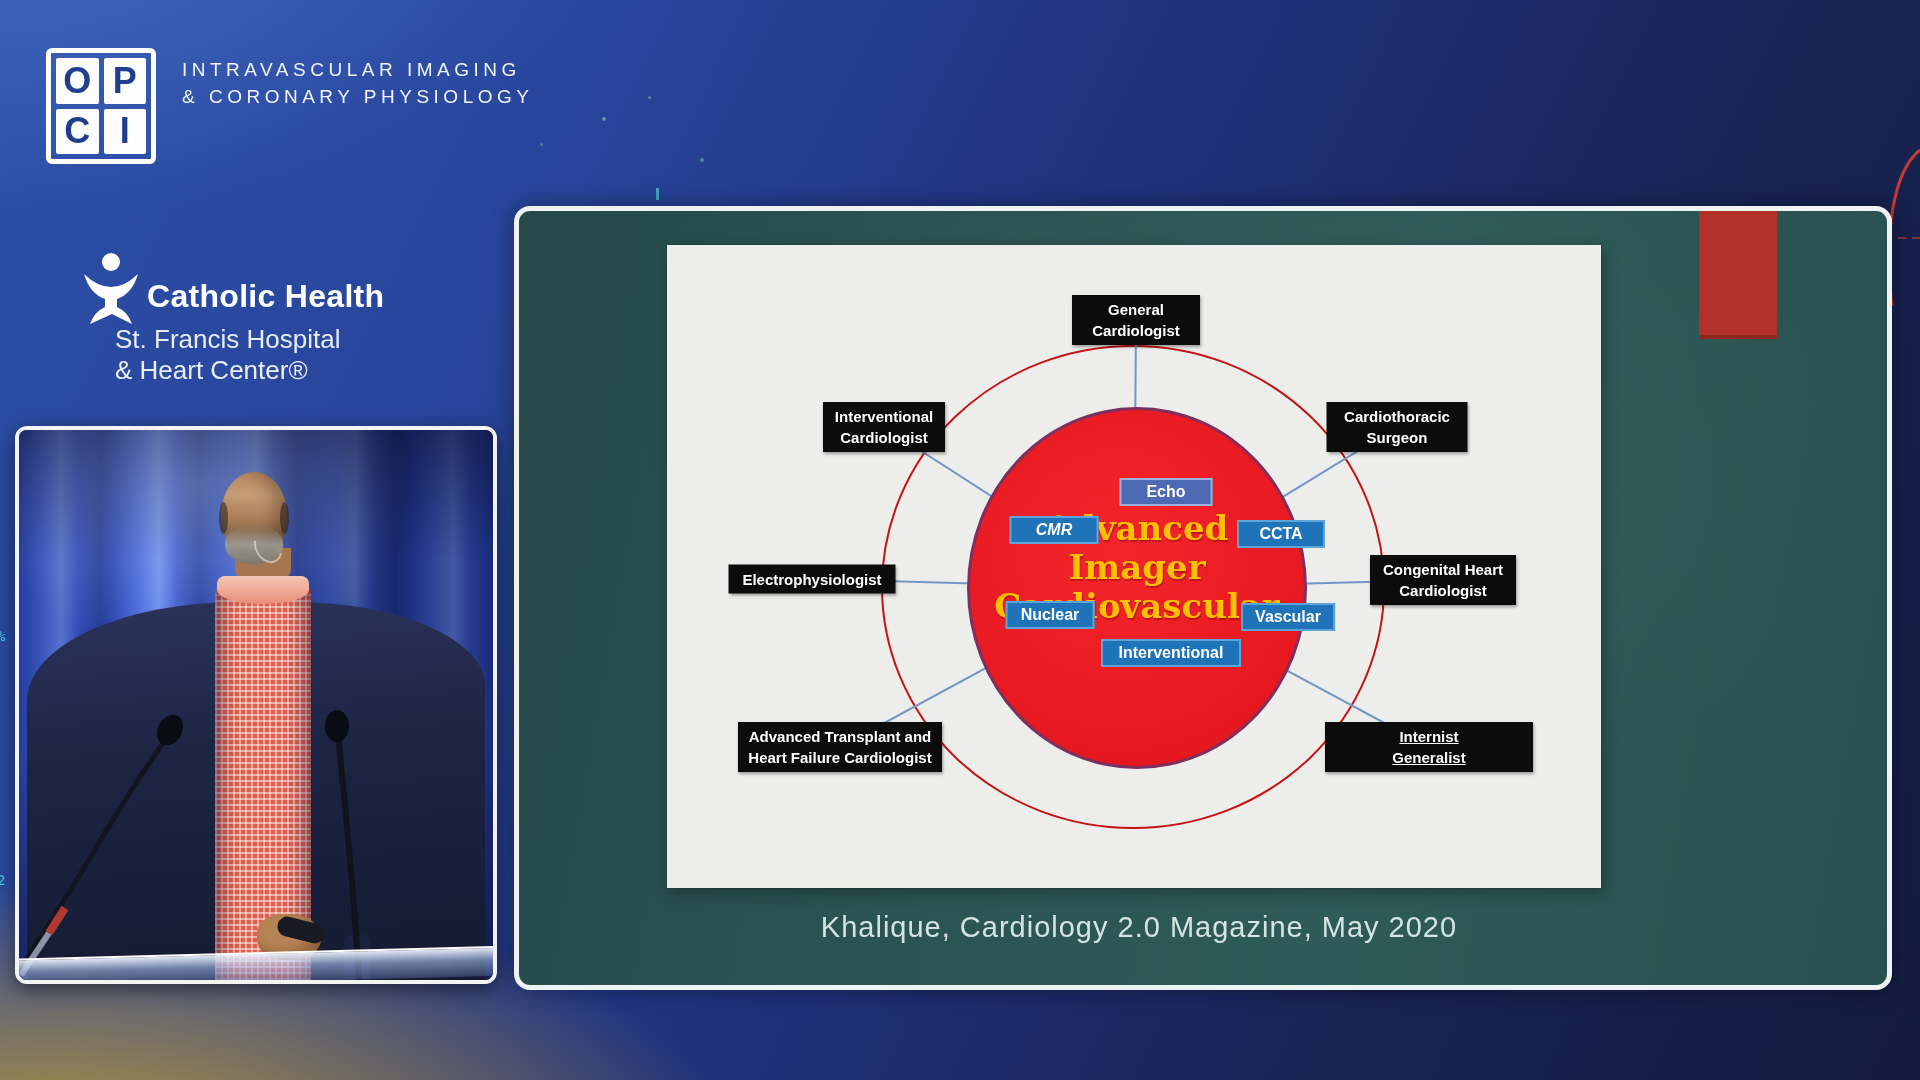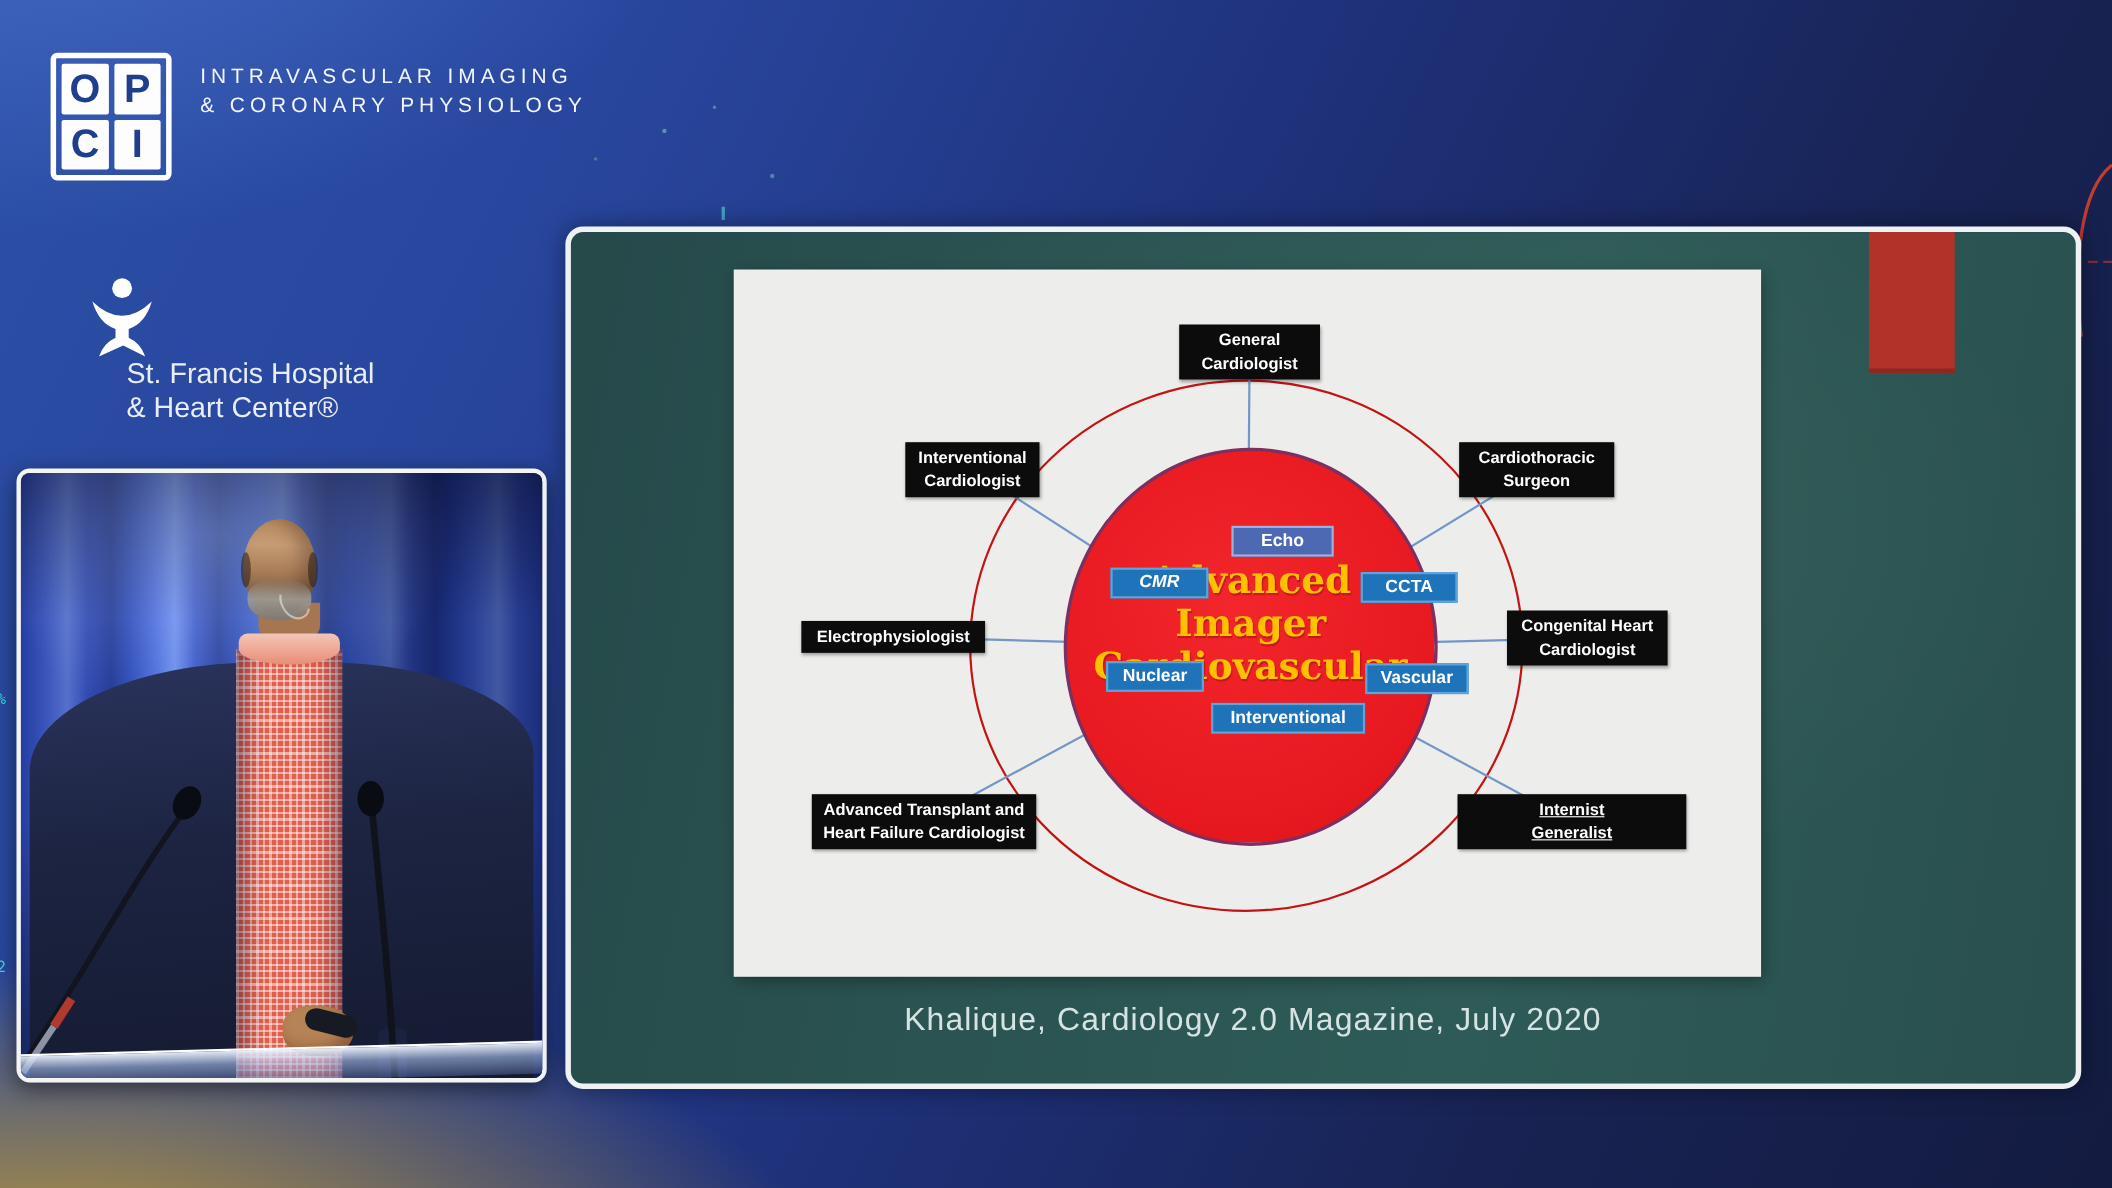--- a/index.html
+++ b/index.html
@@ -159,20 +159,21 @@
       <div class="brand-sub">INTRAVASCULAR IMAGING</div>
       <div class="brand-sub">&amp; CORONARY PHYSIOLOGY</div>
     </div>
   </header>
 
   <div class="hospital">
     <svg class="ch-icon" width="58" height="80" viewBox="0 0 58 80">
       <circle cx="29" cy="10" r="9" fill="#fff"></circle>
       <path d="M2 22 Q29 48 56 22 Q50 42 35 47 L35 55 Q46 60 50 72 L30 62 L8 72 Q12 60 23 55 L23 47 Q8 42 2 22 Z" fill="#fff"></path>
     </svg>
+    <div class="ch-name">Catholic Health</div>
     <div class="ch-sub1">St. Francis Hospital</div>
     <div class="ch-sub2">&amp; Heart Center®</div>
   </div>
 
   <div class="video">
     <div class="curtain"></div>
     <div class="curtain-light"></div>
     <div class="neck"></div>
     <div class="blazer"></div>
     <div class="shirt"></div>
@@ -252,16 +253,16 @@
       </div>
 
       <div class="mod m-echo">Echo</div>
       <div class="mod m-cmr">CMR</div>
       <div class="mod m-ccta">CCTA</div>
       <div class="mod m-nuc">Nuclear</div>
       <div class="mod m-vas">Vascular</div>
       <div class="mod m-int">Interventional</div>
     </div>
 
-    <div class="caption">Khalique, Cardiology 2.0 Magazine, July 2020</div>
+    <div class="caption">Khalique, Cardiology 2.0 Magazine, May 2020</div>
   </div>
 
 </div>
 
 </body></html>

